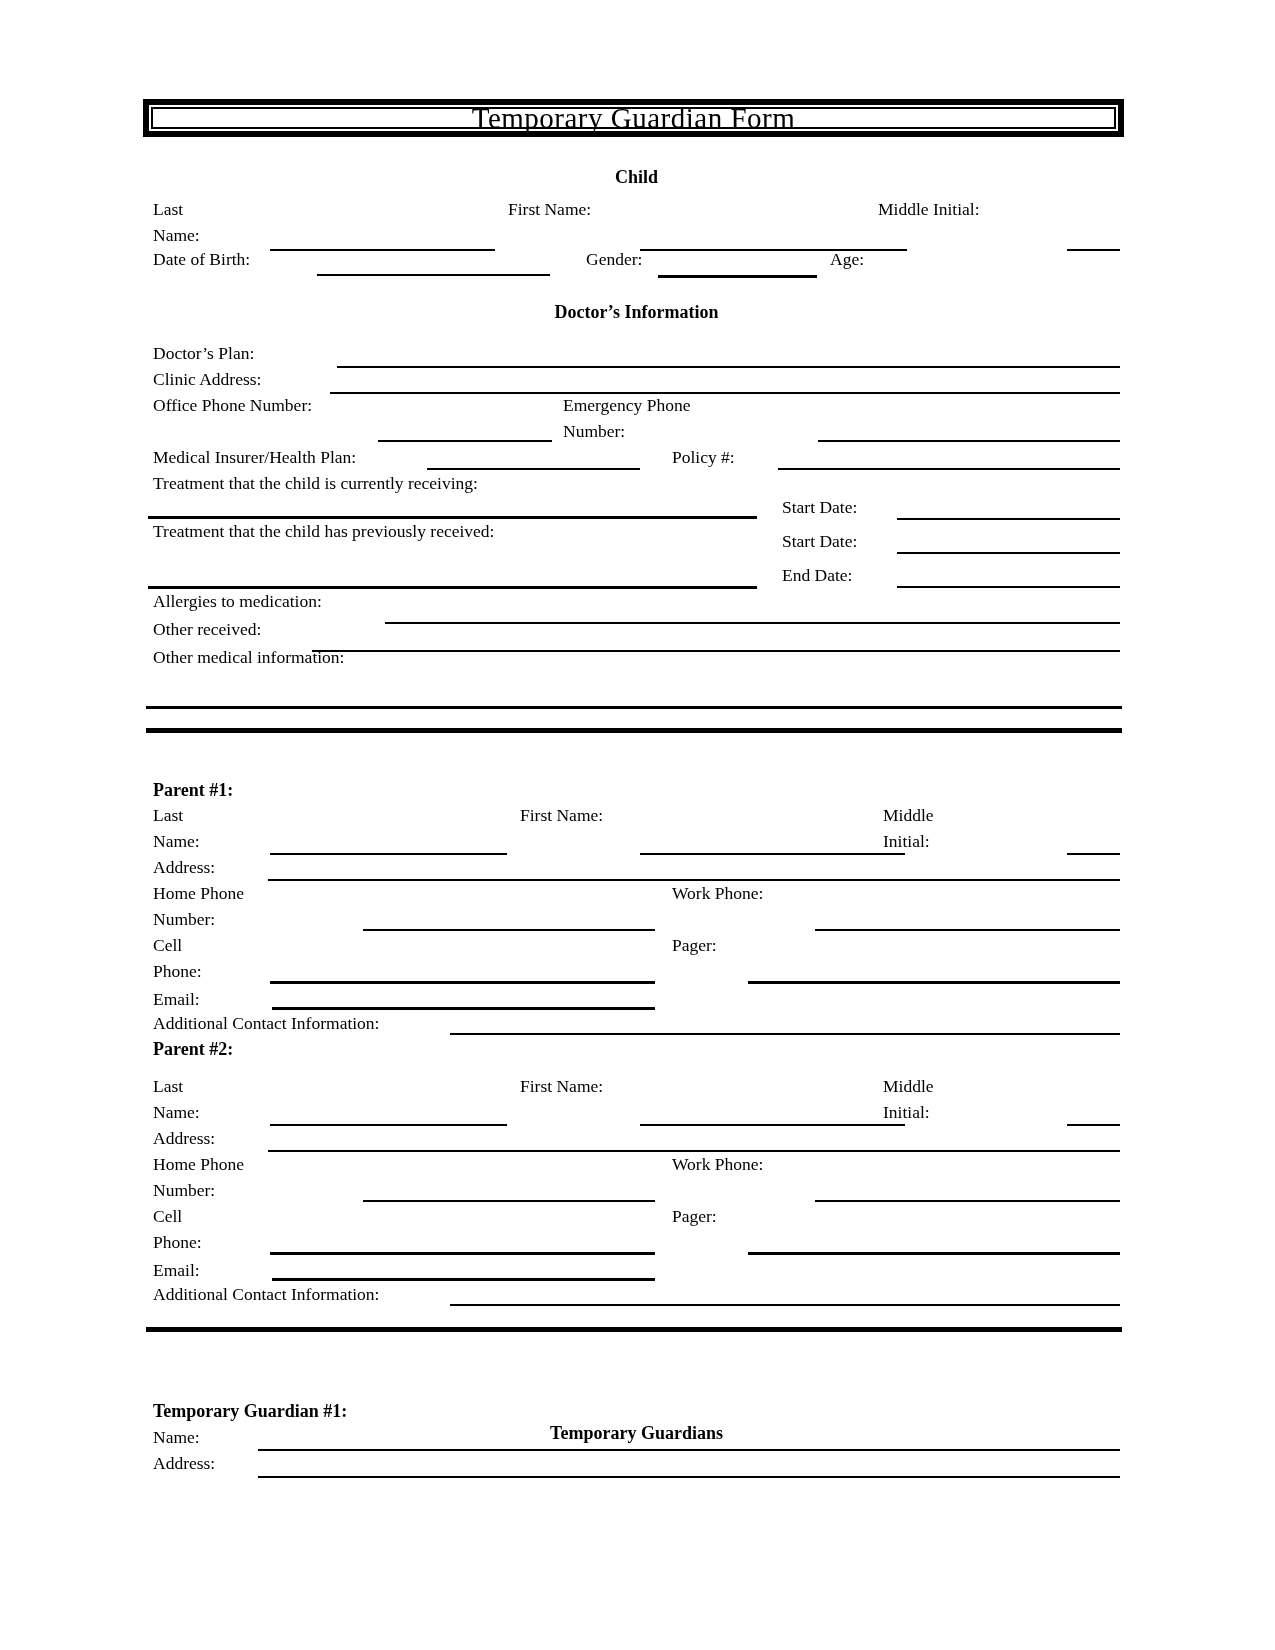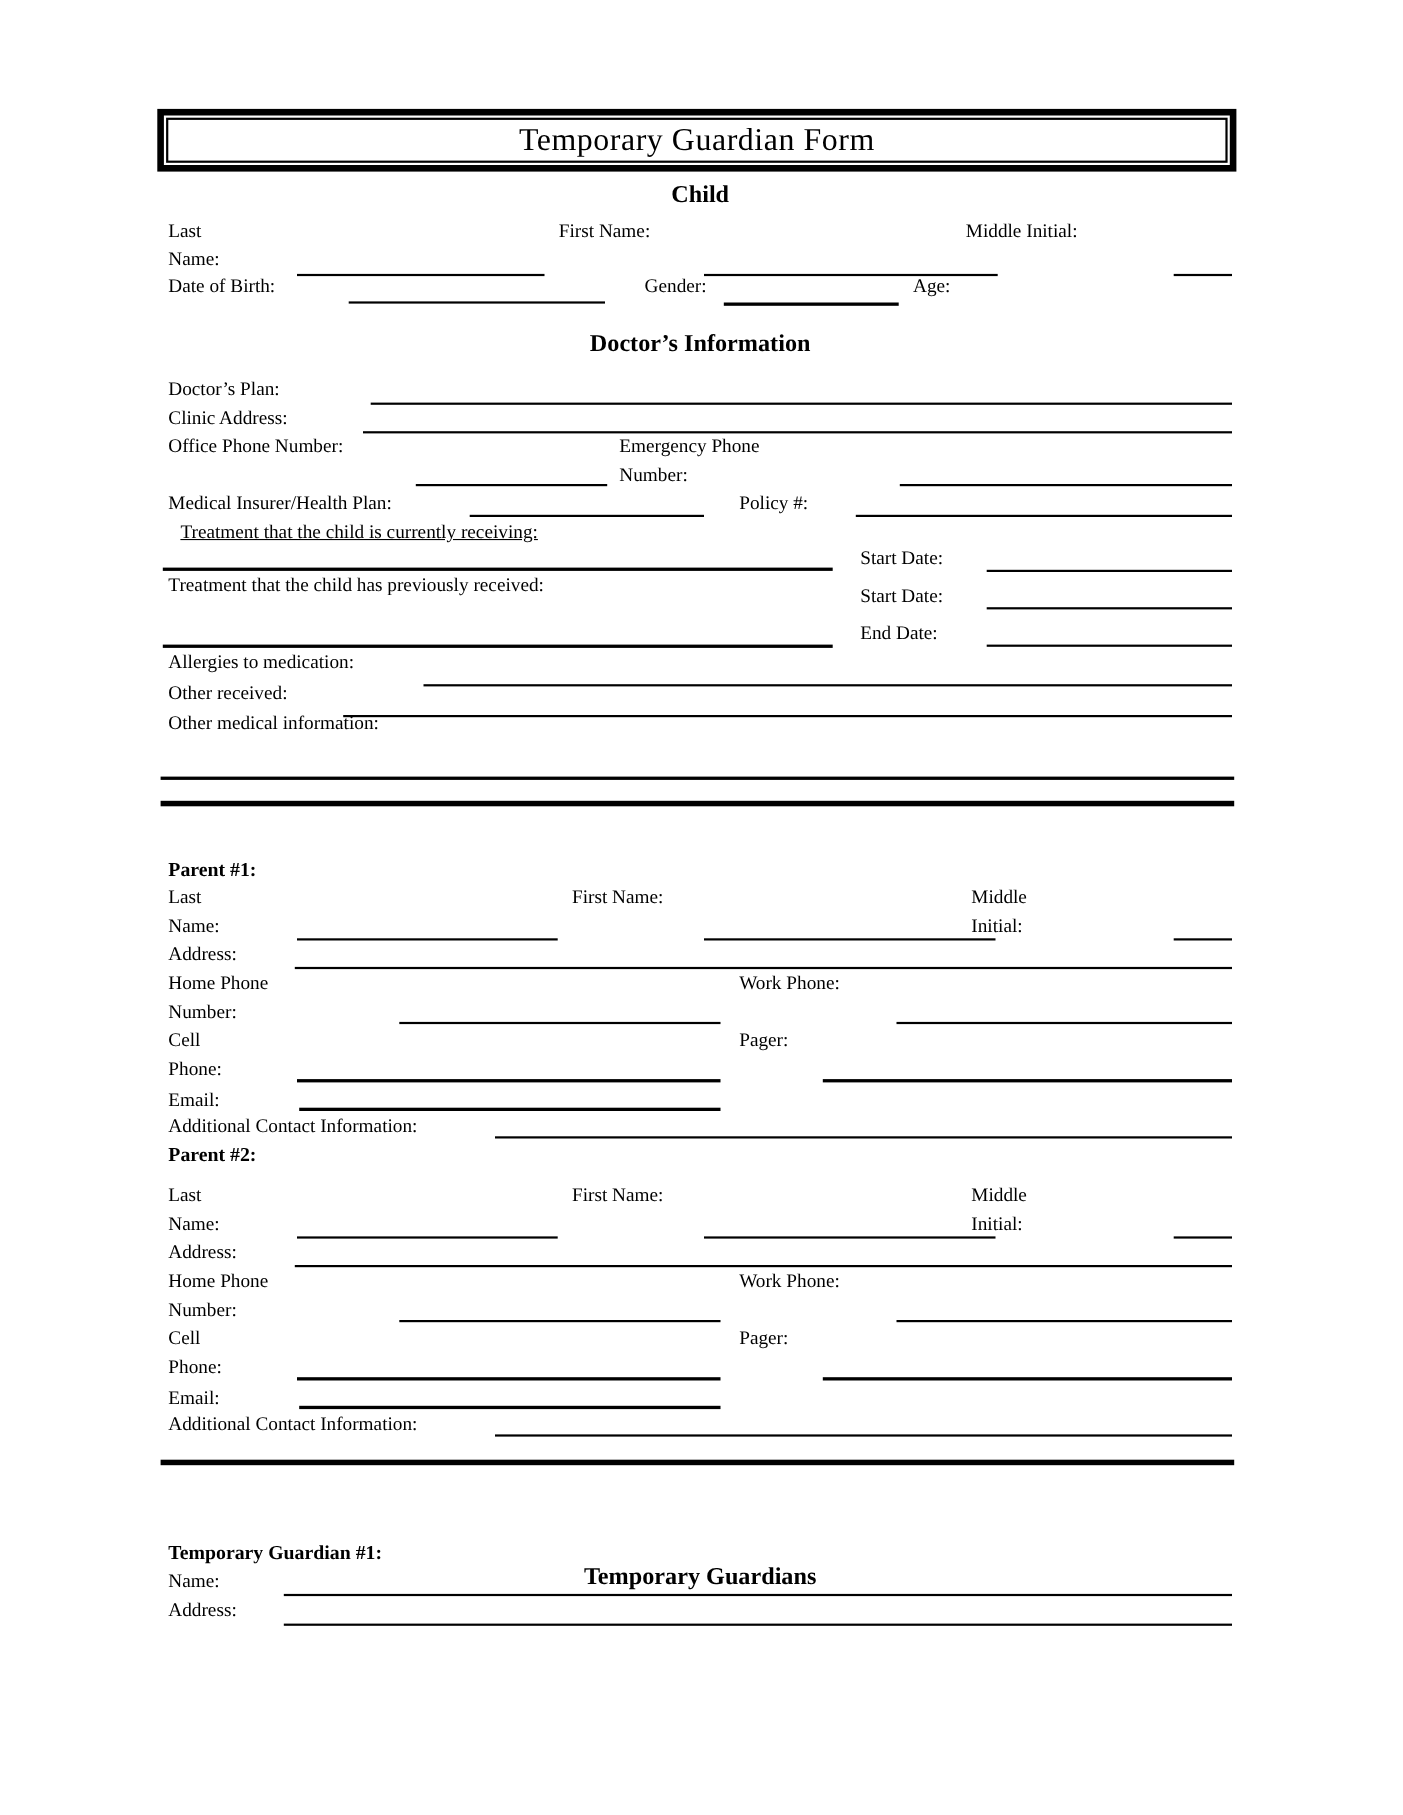--- a/index.html
+++ b/index.html
@@ -11,28 +11,28 @@
     font-family:"Liberation Serif","DejaVu Serif",serif;
     font-size:17.5px;
     color:#000;
     overflow:hidden;
   }
   
   .t{position:absolute;line-height:26px;white-space:nowrap;}
   .b{font-weight:bold;}
   .wrap{white-space:normal;}
   
-  .ctr{left:153px;width:967px;text-align:center;font-weight:bold;font-size:22px;}
+  .ctr{left:153px;width:967px;text-align:center;font-weight:bold;font-size:18px;}
   
   .ln{position:absolute;height:0;border-bottom:2.5px solid #000;}
   .thick{border-bottom-width:3.5px;}
   .xthick{border-bottom-width:5px;}
 
   
-  #title-box{position:absolute;left:143px;top:99px;width:981px;height:57px;
+  #title-box{position:absolute;left:143px;top:99px;width:981px;height:38px;
              border:6px solid #000;box-sizing:border-box;}
   #title-inner{position:absolute;left:2px;right:2px;top:2px;bottom:2px;
              border:2px solid #000;display:flex;align-items:center;justify-content:center;
              font-size:29px;letter-spacing:.5px;}
 
   
   #child-heading{top:164px;}
   #c-last{left:153px;top:196px;width:72px;}
   #c-first{left:508px;top:196px;}
   #c-mi{left:878px;top:196px;}
@@ -52,21 +52,21 @@
   #d-clinic{left:153px;top:366px;}
   #d-clinic-ln{left:330px;top:392px;width:790px;}
   #d-office{left:153px;top:392px;}
   #d-emerg{left:563px;top:392px;width:182px;}
   #d-office-ln{left:378px;top:440px;width:174px;}
   #d-emerg-ln{left:818px;top:440px;width:302px;}
   #d-insurer{left:153px;top:444px;}
   #d-insurer-ln{left:427px;top:468px;width:213px;}
   #d-policy{left:672px;top:444px;}
   #d-policy-ln{left:778px;top:468px;width:342px;}
-  #d-treat1{left:164px;top:470px;text-decoration:underline;}
+  #d-treat1{left:153px;top:470px;}
   #d-start1{left:782px;top:494px;}
   #d-start1-ln{left:897px;top:518px;width:223px;}
   #d-treat1-ln{left:148px;top:516px;width:609px;}
   #d-treat2{left:153px;top:518px;}
   #d-start2{left:782px;top:528px;}
   #d-start2-ln{left:897px;top:552px;width:223px;}
   #d-end{left:782px;top:562px;}
   #d-end-ln{left:897px;top:586px;width:223px;}
   #d-treat2-ln{left:148px;top:586px;width:609px;}
   #d-allergy{left:153px;top:588px;}

